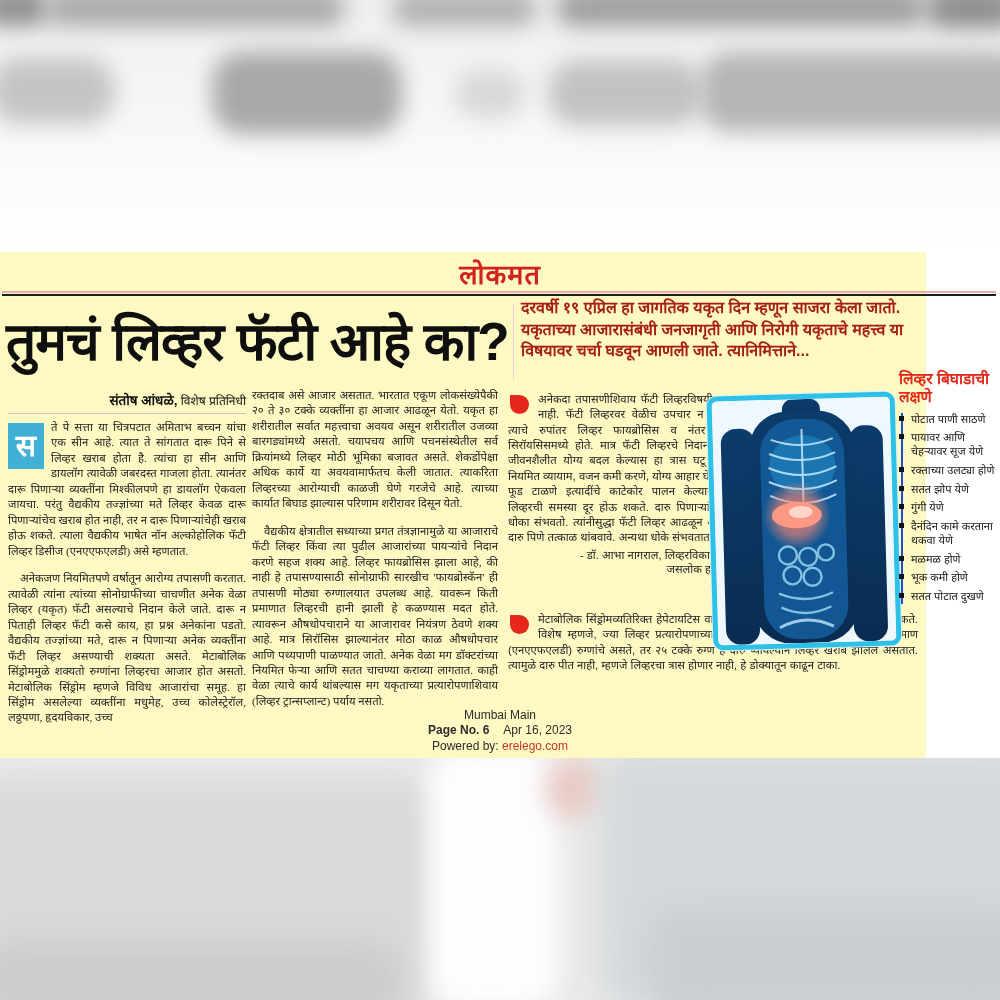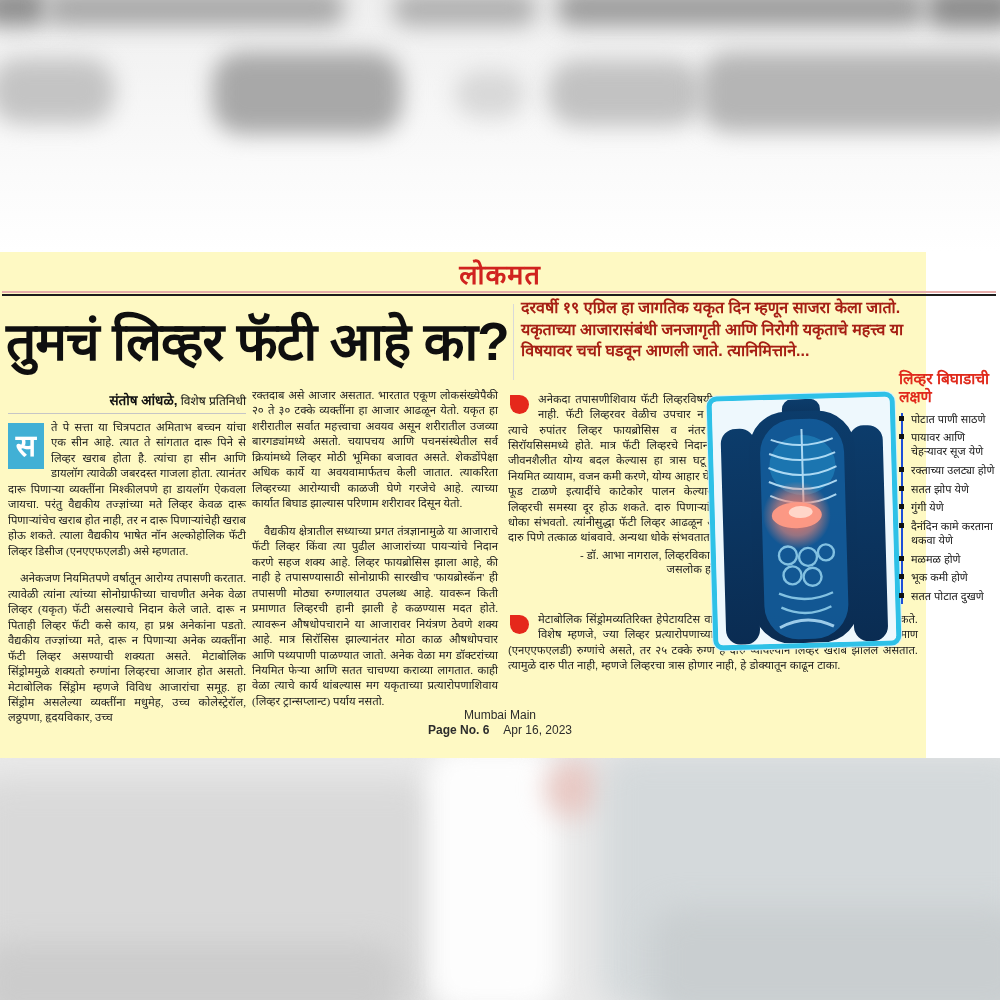--- a/index.html
+++ b/index.html
@@ -208,16 +208,20 @@
         <li>भूक कमी होणे</li>
         <li>सतत पोटात दुखणे</li>
       </ul>
     </div>
 
     <div class="footer">
       <div>Mumbai Main</div>
       <div>
         <span class="pg">Page No. 6</span><span>Apr 16, 2023</span>
       </div>
+      <div>
+        <span>Powered by:</span>
+        <span class="site">erelego.com</span>
+      </div>
     </div>
 
   </div>
 </div>
 
 </body></html>

